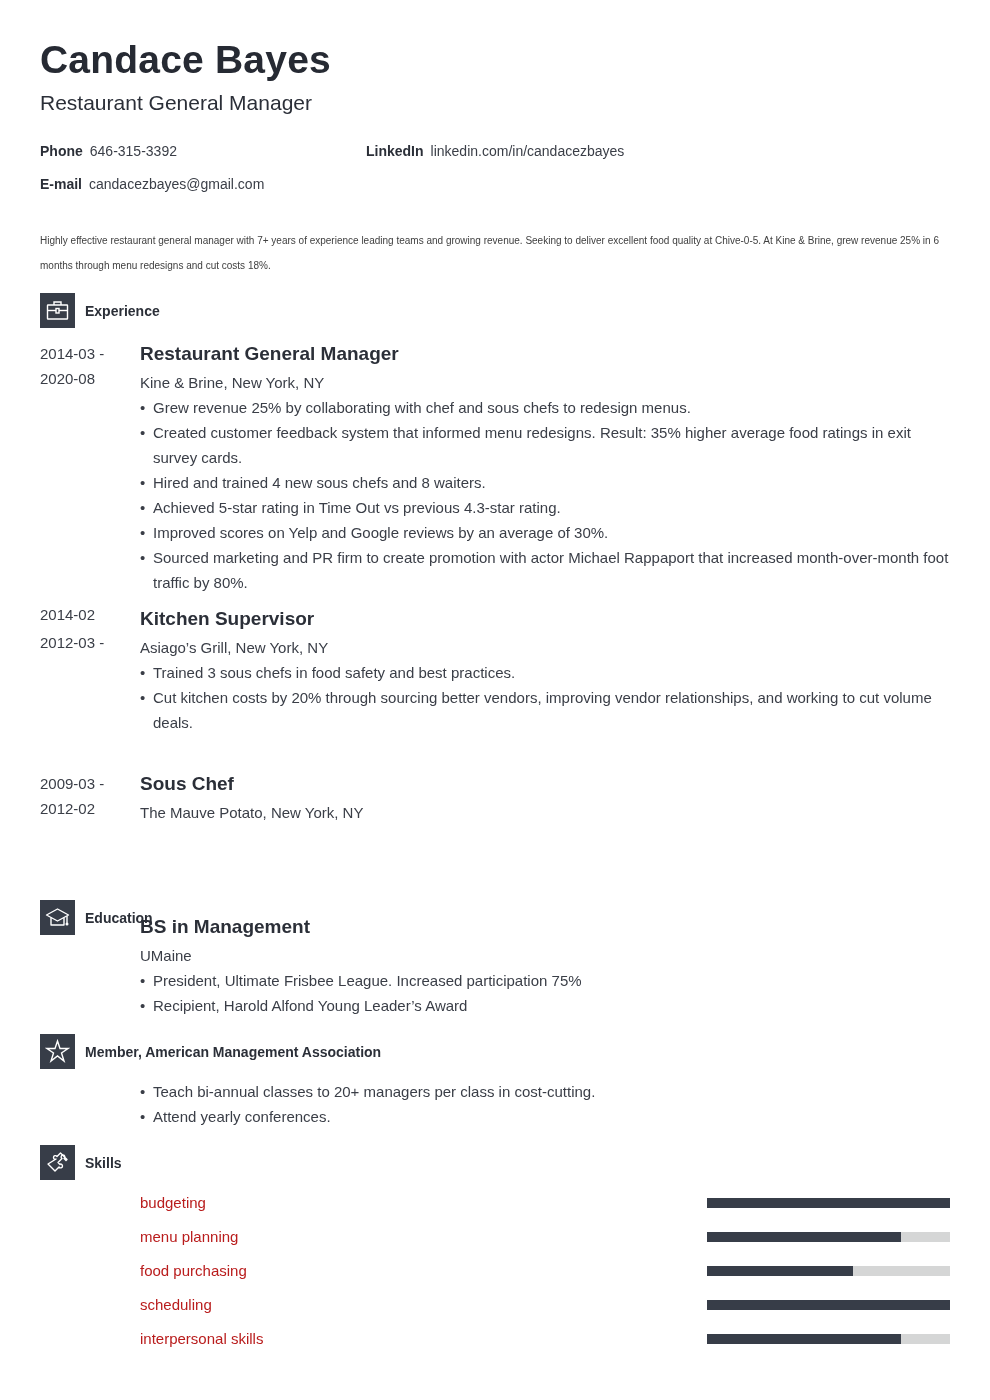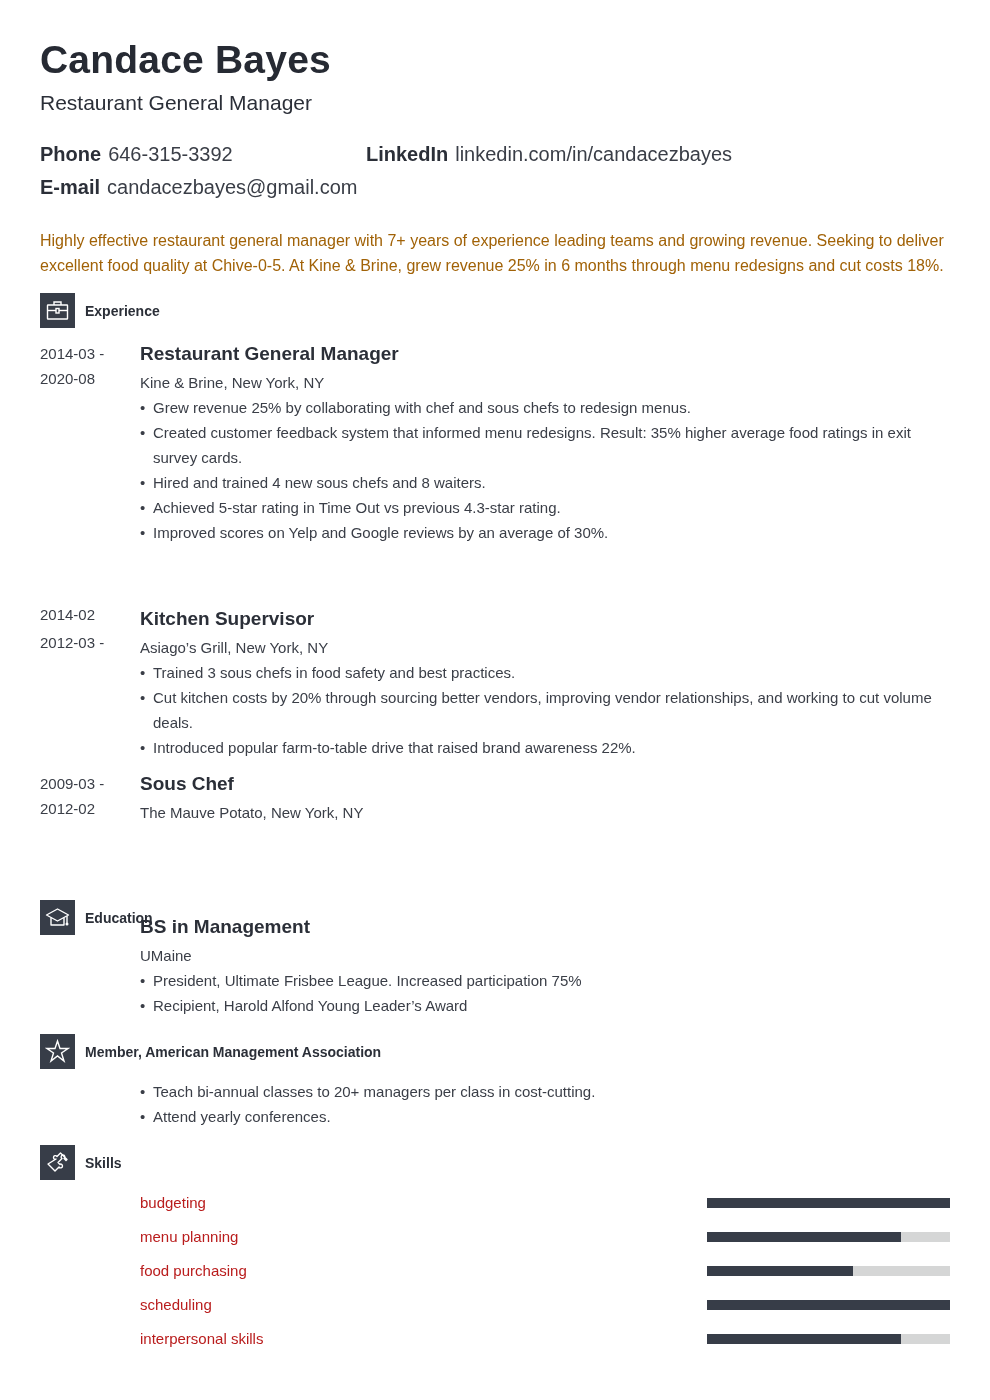--- a/index.html
+++ b/index.html
@@ -1,23 +1,23 @@
 <!DOCTYPE html>
 <html><head>
 <meta charset="utf-8">
 <style>
   * { box-sizing: border-box; margin: 0; padding: 0; }
   html, body { width: 990px; height: 1400px; background: #ffffff; }
   body { font-family: "Liberation Sans", sans-serif; color: #2b2f38; position: relative; overflow: hidden; }
   .abs { position: absolute; }
   .name { left: 40px; top: 38px; font-size: 39px; font-weight: bold; color: #262a33; letter-spacing: 0.2px; white-space: nowrap; }
   .title { left: 40px; top: 91px; font-size: 21px; color: #2b2f38; white-space: nowrap; }
-  .contact { font-size: 20px; color: #3a3e47; white-space: nowrap; }
+  .contact { font-size: 14px; color: #3a3e47; white-space: nowrap; }
   .contact .lbl { font-weight: bold; color: #2b2f38; margin-right: 7px; }
-  .summary { left: 40px; top: 228px; width: 915px; font-size: 16px; line-height: 25px; color: #a16207; }
+  .summary { left: 40px; top: 228px; width: 915px; font-size: 10px; line-height: 25px; color: #404040; }
   .sec-head { left: 40px; display: flex; align-items: center; height: 35px; }
   .sec-icon { width: 35px; height: 35px; background: #373d48; display: flex; align-items: center; justify-content: center; }
   .sec-title { margin-left: 10px; font-size: 14px; font-weight: bold; color: #2b2f38; white-space: nowrap; }
   .date { left: 40px; font-size: 15px; line-height: 25px; color: #3a3e47; white-space: nowrap; }
   .job-title { left: 140px; font-size: 19px; font-weight: bold; color: #2b2f38; white-space: nowrap; }
   .org { left: 140px; font-size: 15px; color: #3a3e47; white-space: nowrap; }
   ul.bullets { left: 140px; width: 815px; list-style: none; font-size: 15px; line-height: 25px; color: #3a3e47; }
   ul.bullets li { position: relative; padding-left: 13px; }
   ul.bullets li::before { content: "\2022"; position: absolute; left: 0; top: 0; }
   .skill-name { left: 140px; font-size: 15px; color: #b91c1c; white-space: nowrap; }
@@ -57,30 +57,30 @@
 <div class="abs date" style="top:341px;">2014-03 -</div>
 <div class="abs date" style="top:366px;">2020-08</div>
 <div class="abs job-title" style="top:343px;">Restaurant General Manager</div>
 <div class="abs org" style="top:374px;">Kine &amp; Brine, New York, NY</div>
 <ul class="abs bullets" style="top:395px;">
   <li>Grew revenue 25% by collaborating with chef and sous chefs to redesign menus.</li>
   <li>Created customer feedback system that informed menu redesigns. Result: 35% higher average food ratings in exit survey cards.</li>
   <li>Hired and trained 4 new sous chefs and 8 waiters.</li>
   <li>Achieved 5-star rating in Time Out vs previous 4.3-star rating.</li>
   <li>Improved scores on Yelp and Google reviews by an average of 30%.</li>
+  <li>Sourced marketing and PR firm to create promotion with actor Michael Rappaport that increased month-over-month foot traffic by 80%.</li>
 </ul>
 
 <div class="abs date" style="top:606px;margin-top:24px;">2012-03 -</div>
 <div class="abs date" style="top:602px;">2014-02</div>
 <div class="abs job-title" style="top:608px;">Kitchen Supervisor</div>
 <div class="abs org" style="top:639px;">Asiago’s Grill, New York, NY</div>
 <ul class="abs bullets" style="top:660px;">
   <li>Trained 3 sous chefs in food safety and best practices.</li>
   <li>Cut kitchen costs by 20% through sourcing better vendors, improving vendor relationships, and working to cut volume deals.</li>
-  <li>Introduced popular farm-to-table drive that raised brand awareness 22%.</li>
 </ul>
 
 <div class="abs date" style="top:771px;">2009-03 -</div>
 <div class="abs date" style="top:796px;">2012-02</div>
 <div class="abs job-title" style="top:773px;">Sous Chef</div>
 <div class="abs org" style="top:804px;">The Mauve Potato, New York, NY</div>
 
 <div class="abs sec-head" style="top:866px;margin-top:34px;">
   <div class="sec-icon">
     <svg width="25" height="25" viewBox="0 0 25 25" fill="none" stroke="#ffffff" stroke-width="1.4" stroke-linejoin="round">

